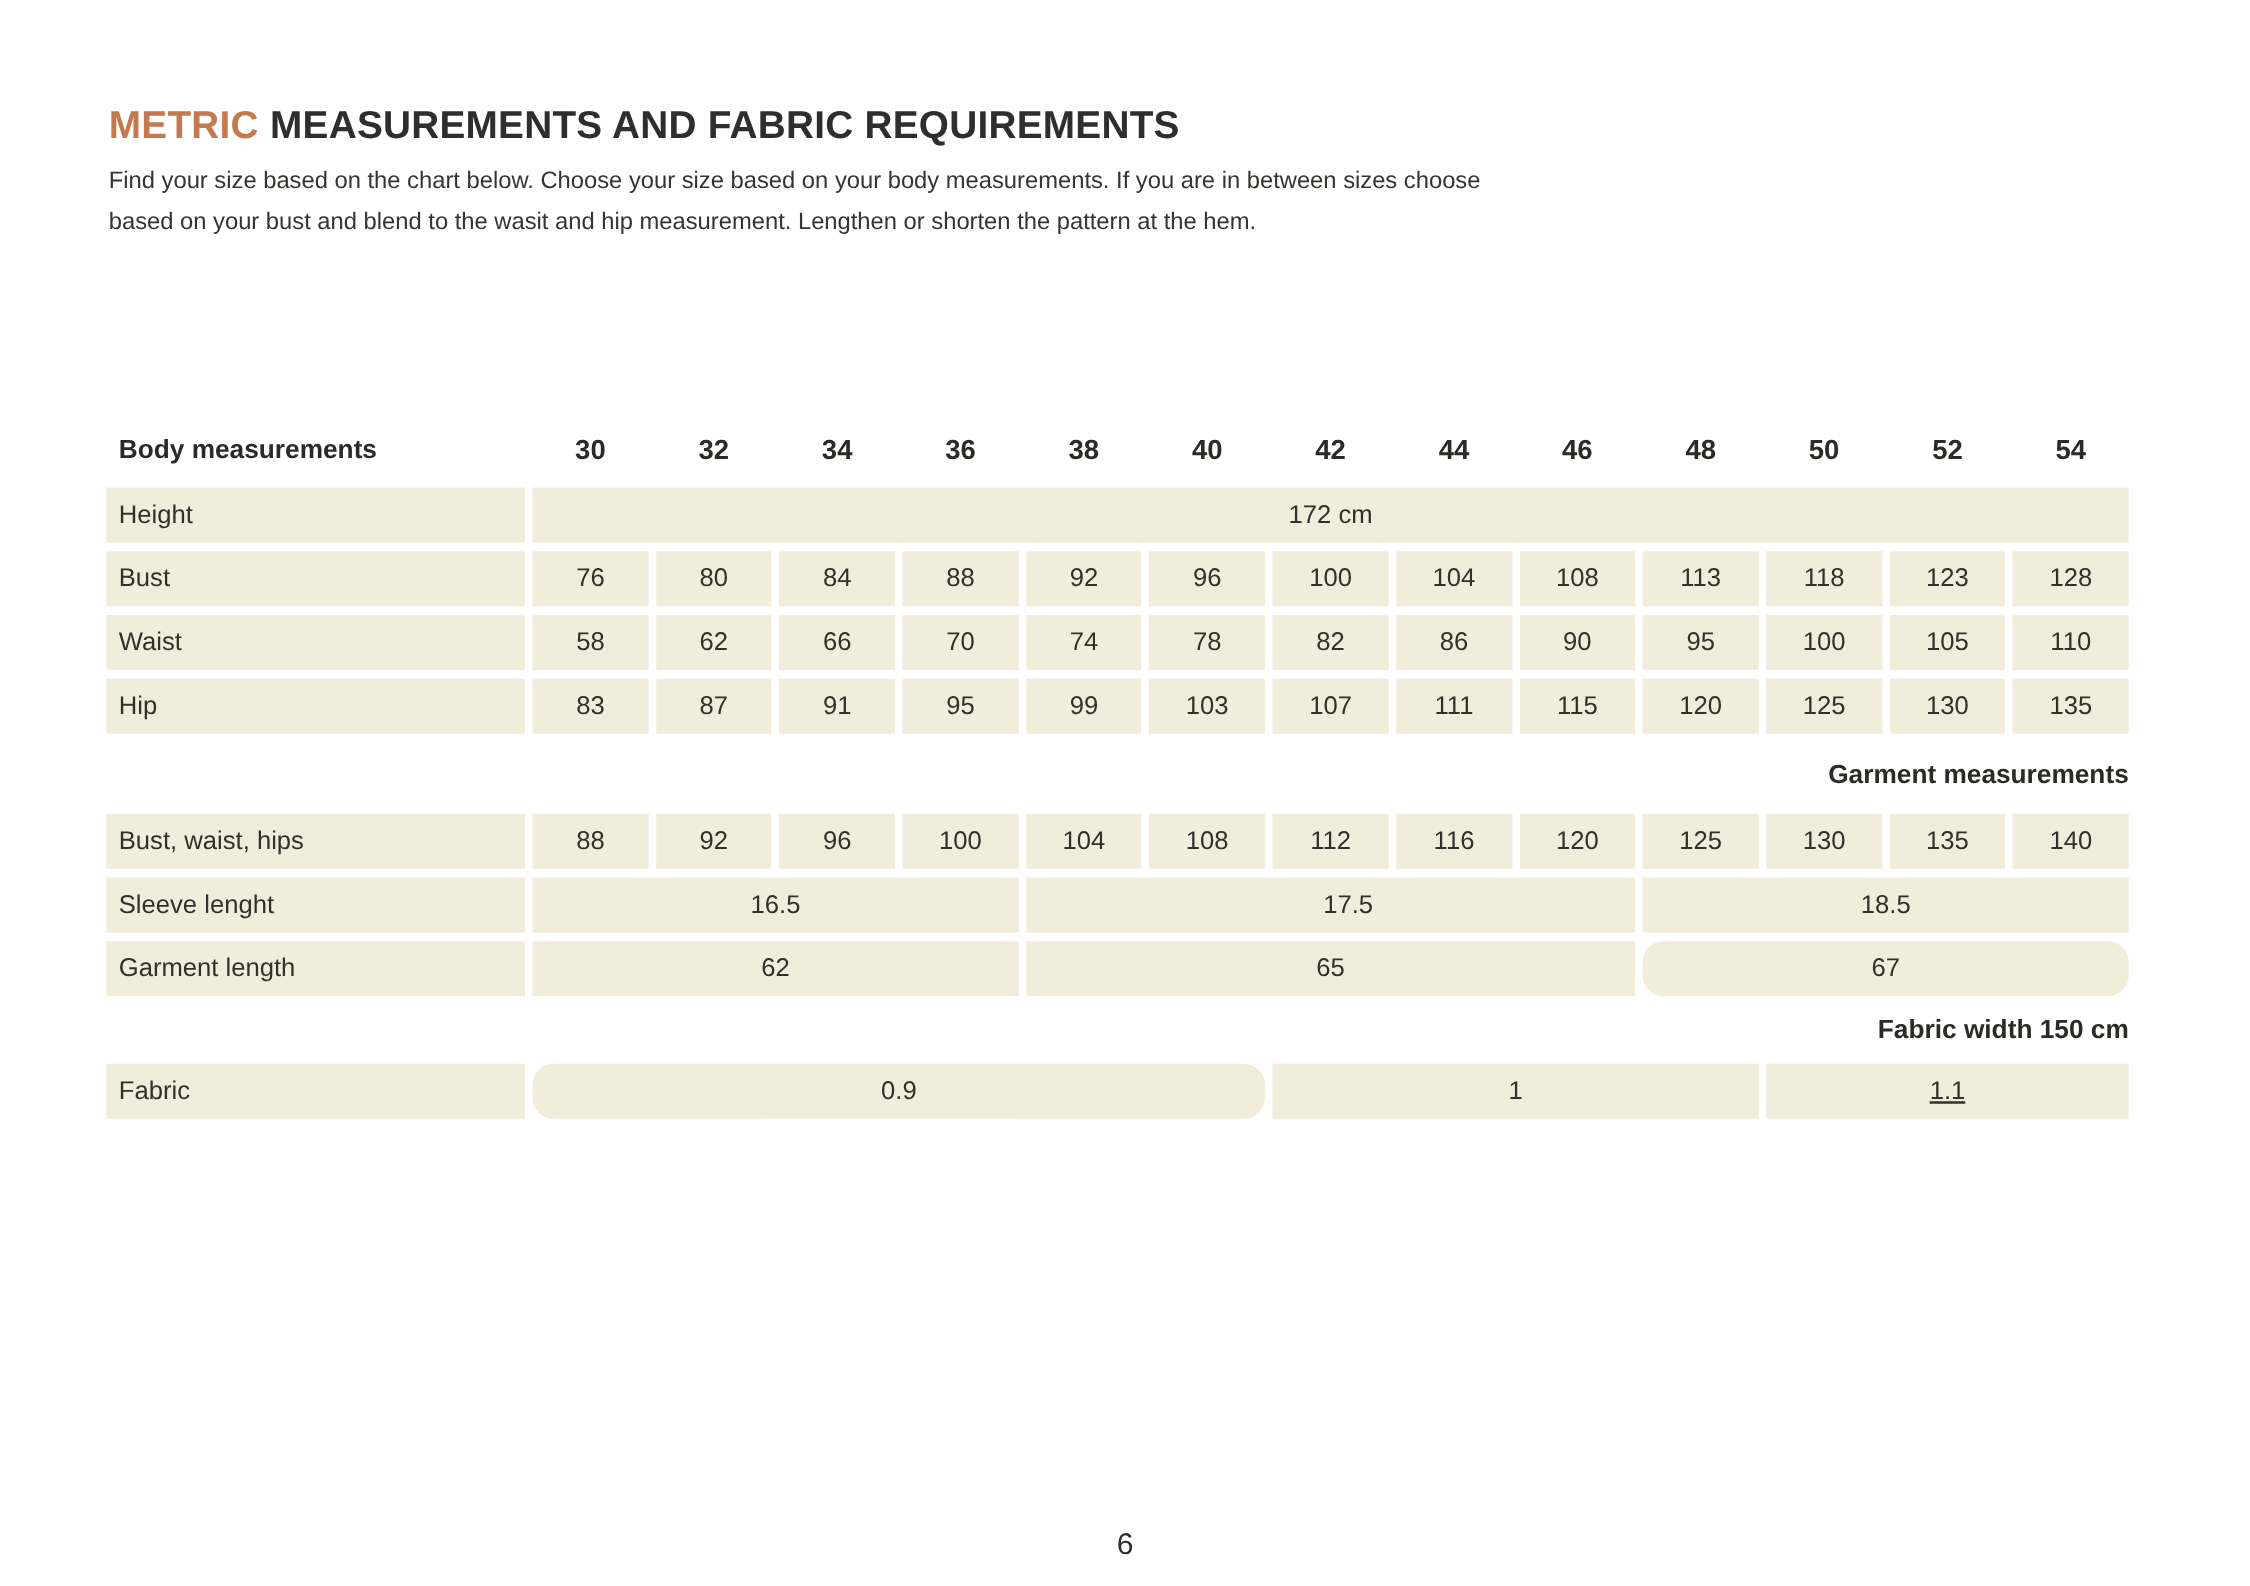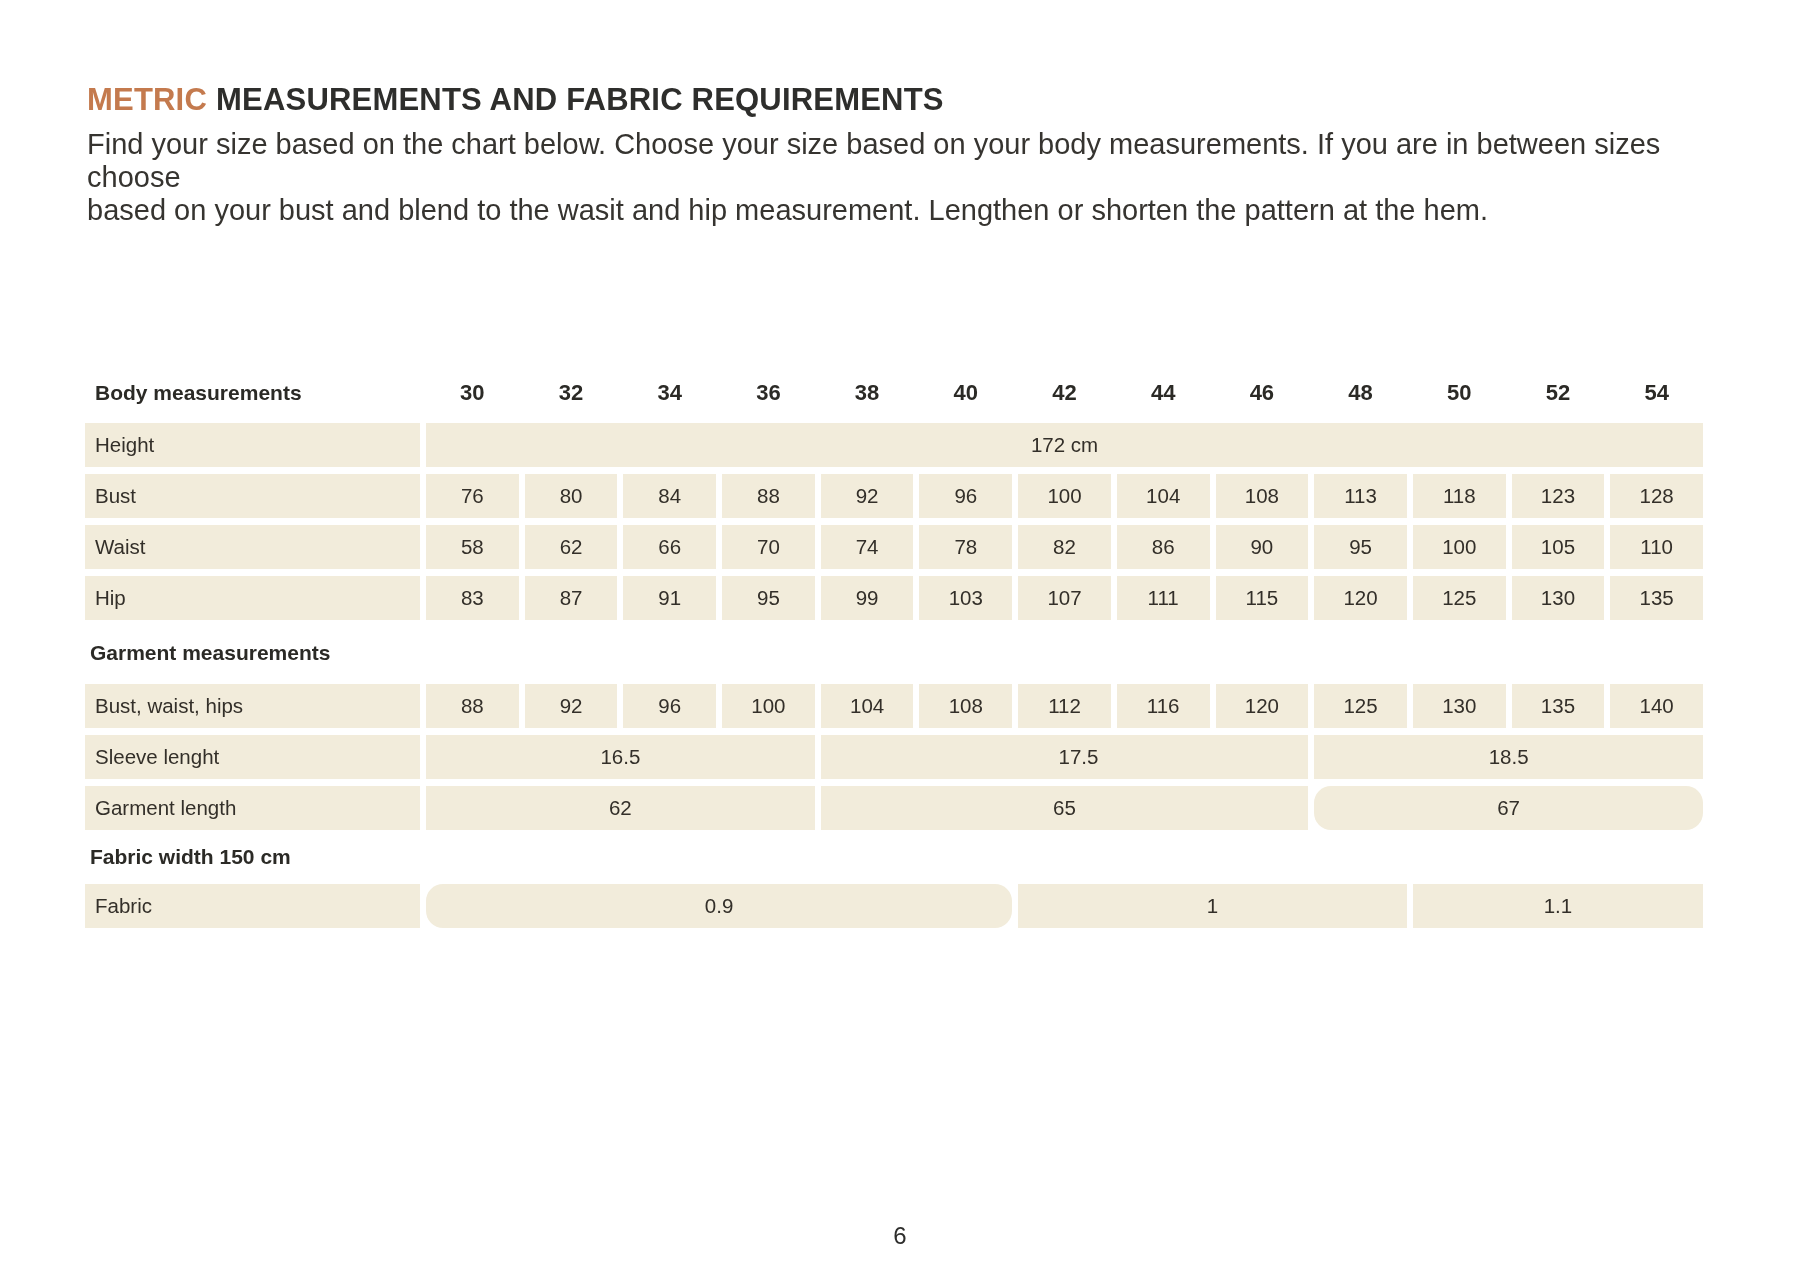--- a/index.html
+++ b/index.html
@@ -16,30 +16,31 @@
     margin:82px 0 0 87px;
     font-size:31px;
     line-height:36px;
     font-weight:600;
     letter-spacing:0.2px;
     color:#2e2e2c;
   }
   .title .accent { color:#c47a4e; margin-right:9px; }
   .intro {
     margin:10px 0 0 87px;
-    font-size:29px;
+    font-size:19px;
     line-height:33px;
     color:#363430;
     max-width:1640px;
   }
   .intro .line { display:block; }
 
   .table {
     margin:144px 0 0 85px;
     width:1618px;
+    text-align:right;
   }
   .trow {
     display:grid;
     grid-template-columns:335px repeat(13, 1fr);
     column-gap:6px;
     height:44px;
     margin-bottom:7px;
   }
   .tcell {
     background:#f2ecdb;
@@ -183,19 +184,19 @@
         <div class="tcell tlabel">Garment length</div>
         <div class="tcell" style="grid-column: span 4;">62</div>
         <div class="tcell" style="grid-column: span 5;">65</div>
         <div class="tcell" style="grid-column: span 4; border-radius: 17px;">67</div>
       </div>
       <div class="section-label section-fabric">Fabric width 150 cm</div>
       <div class="trow">
         <div class="tcell tlabel">Fabric</div>
         <div class="tcell" style="grid-column: span 6; border-radius: 17px;">0.9</div>
         <div class="tcell" style="grid-column: span 4;">1</div>
-        <div class="tcell" style="grid-column: span 3;">1.1</div>
+        <div class="tcell" style="grid-column: span 3; text-decoration: underline;">1.1</div>
       </div>
     </div>
 
   <div class="pagenum">6</div>
 
 </div>
 
 </body></html>

